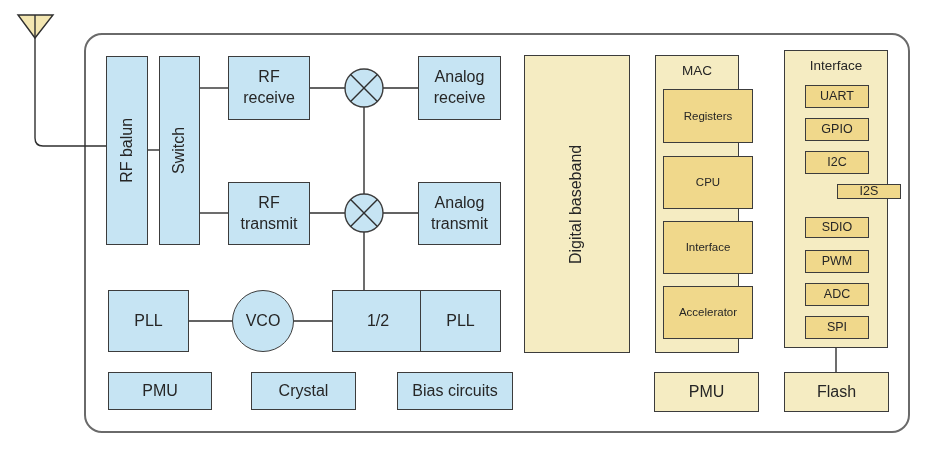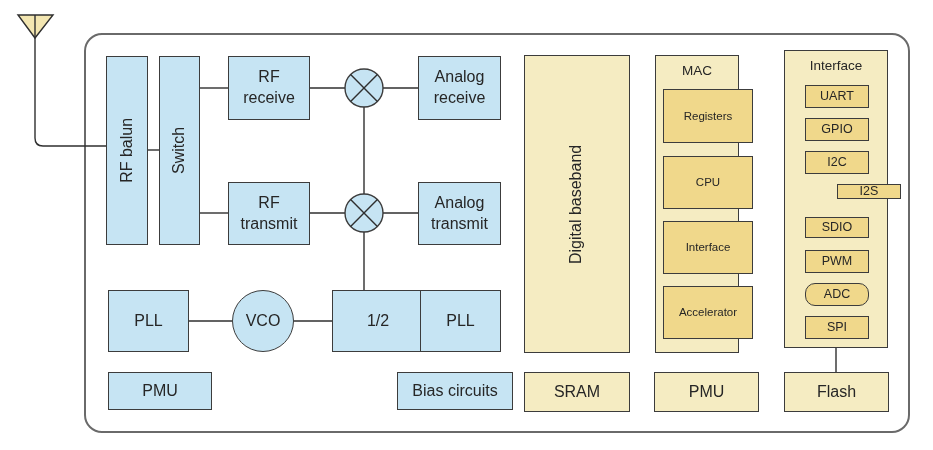--- a/index.html
+++ b/index.html
@@ -97,20 +97,23 @@
   </div>
   <div class="blk blue" style="left:332px; top:290px; width:92px; height:62px;">
     <span>1/2</span>
   </div>
   <div class="blk blue" style="left:420px; top:290px; width:81px; height:62px;">
     <span>PLL</span>
   </div>
   <div class="blk blue" style="left:108px; top:372px; width:104px; height:38px;">
     <span>PMU</span>
   </div>
+  <div class="blk blue" style="left:251px; top:372px; width:105px; height:38px;">
+    <span>Crystal</span>
+  </div>
   <div class="blk blue" style="left:397px; top:372px; width:116px; height:38px;">
     <span>Bias circuits</span>
   </div>
 
   <div class="blk tan vert" style="left:524px; top:55px; width:106px; height:298px;">
     <span>Digital baseband</span>
   </div>
 
   <div class="col" style="left:655px; top:55px; width:84px; height:298px;padding-left:28px;">
     <div class="col-hdr">MAC</div>
@@ -141,31 +144,28 @@
     </div>
     <div class="blk tan-dark iface-item" style="left:20px; top:133px; width:64px; height:15px;margin-left:32px;">
       <span>I2S</span>
     </div>
     <div class="blk tan-dark iface-item" style="left:20px; top:166px; width:64px; height:21px;">
       <span>SDIO</span>
     </div>
     <div class="blk tan-dark iface-item" style="left:20px; top:199px; width:64px; height:23px;">
       <span>PWM</span>
     </div>
-    <div class="blk tan-dark iface-item" style="left:20px; top:232px; width:64px; height:23px;border-radius:10px;">
+    <div class="blk tan-dark iface-item" style="left:20px; top:232px; width:64px; height:23px;">
       <span>ADC</span>
     </div>
     <div class="blk tan-dark iface-item" style="left:20px; top:265px; width:64px; height:23px;">
       <span>SPI</span>
     </div>
   </div>
 
-  <div class="blk tan" style="left:524px; top:372px; width:106px; height:40px;">
-    <span>SRAM</span>
-  </div>
   <div class="blk tan" style="left:654px; top:372px; width:105px; height:40px;">
     <span>PMU</span>
   </div>
   <div class="blk tan" style="left:784px; top:372px; width:105px; height:40px;text-align:center;">
     <span>Flash</span>
   </div>
 
 </div>
 
 </body></html>

